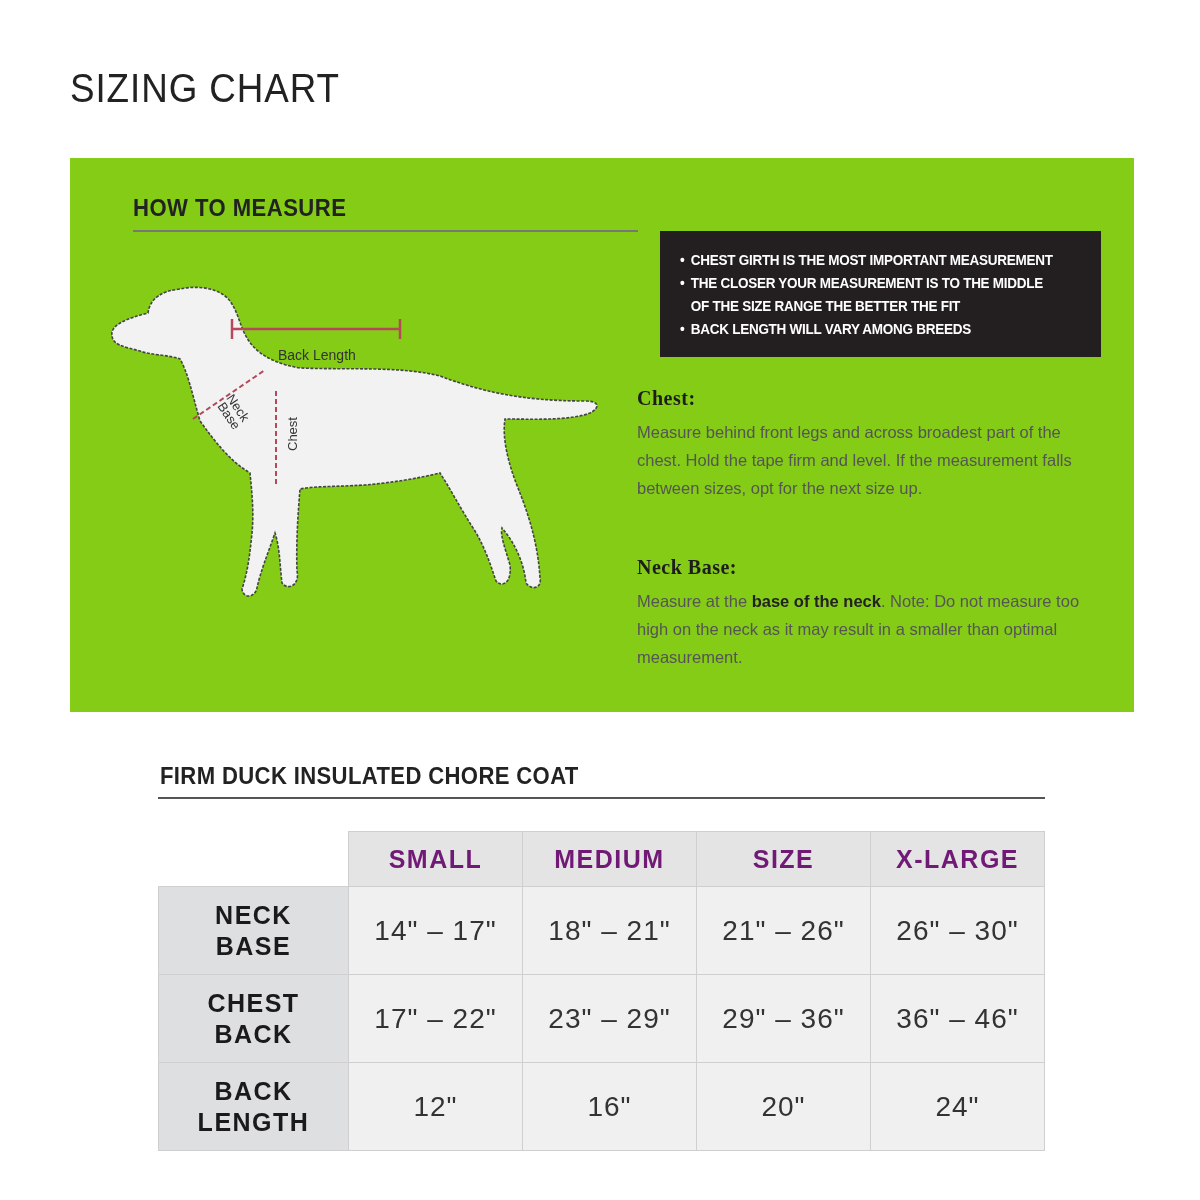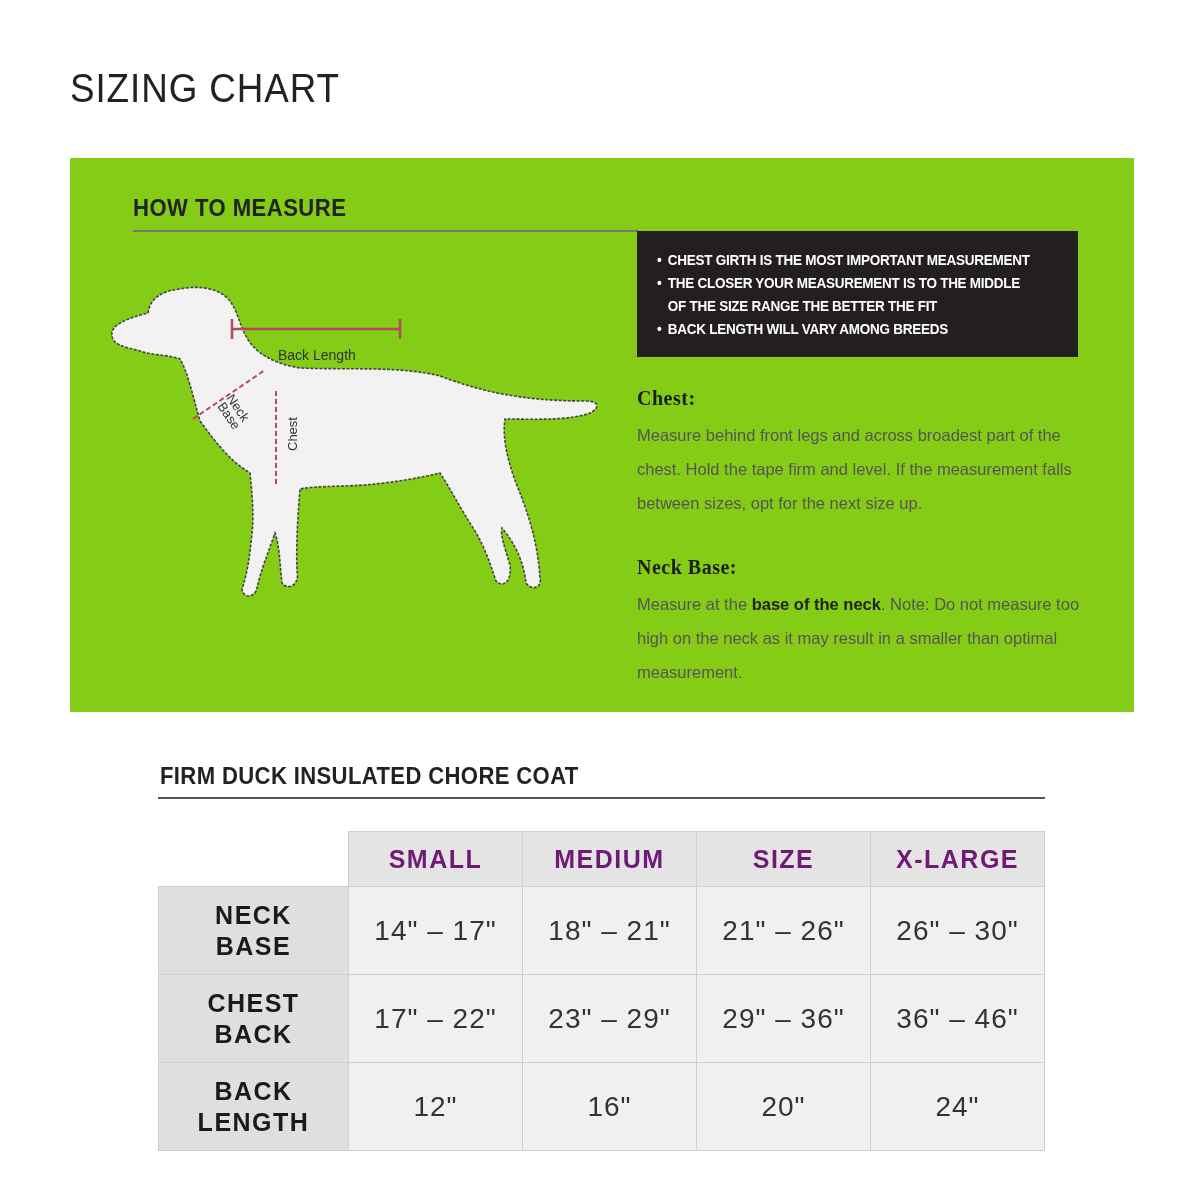--- a/index.html
+++ b/index.html
@@ -21,42 +21,42 @@
     position: absolute; left: 63px; top: 36px;
     font-family: "Liberation Sans", sans-serif;
     font-size: 24px; color: #222; letter-spacing: 0.5px;
     transform: scaleX(0.92); transform-origin: left;
   }
   .measure-rule {
     position: absolute; left: 63px; top: 72px; width: 505px; height: 2px; background: #777;
   }
 
   .tips-box {
-    position: absolute; left: 567px; top: 73px; width: 441px; height: 126px;
+    position: absolute; left: 590px; top: 73px; width: 441px; height: 126px;
     background: #231f20; color: #fff; padding: 17px 14px 0 20px;
   }
   .tip {
     font-family: "Liberation Sans", sans-serif; font-weight: 700;
     font-size: 15px; line-height: 23px; letter-spacing: -0.3px;
     display: flex; transform: scaleX(0.9); transform-origin: left;
     white-space: nowrap;
   }
   .tip .bullet { width: 12px; flex: none; }
   .tip .bullet::before { content: "\2022"; }
 
   .dog-figure { position: absolute; left: 30px; top: 115px; width: 540px; height: 360px; }
 
   .info-block { position: absolute; left: 567px; width: 450px; }
   .info-title {
     font-family: Liberation Serif, serif; font-weight: 700;
     font-size: 20px; color: #1d1d1d; letter-spacing: 0.5px;
   }
   .info-text {
     font-family: "Liberation Sans", sans-serif;
-    font-size: 16.5px; line-height: 34px; color: #555; margin-top: 8px;
+    font-size: 16.5px; line-height: 28px; color: #555; margin-top: 8px;
   }
   .info-text b { color: #222; }
 
   .product-title {
     position: absolute; left: 160px; top: 762px;
     font-family: "Liberation Sans", sans-serif;
     font-size: 24px; color: #222; letter-spacing: 0.4px;
     transform: scaleX(0.92); transform-origin: left;
   }
   .product-rule { position: absolute; left: 158px; top: 797px; width: 887px; height: 2px; background: #555; }

